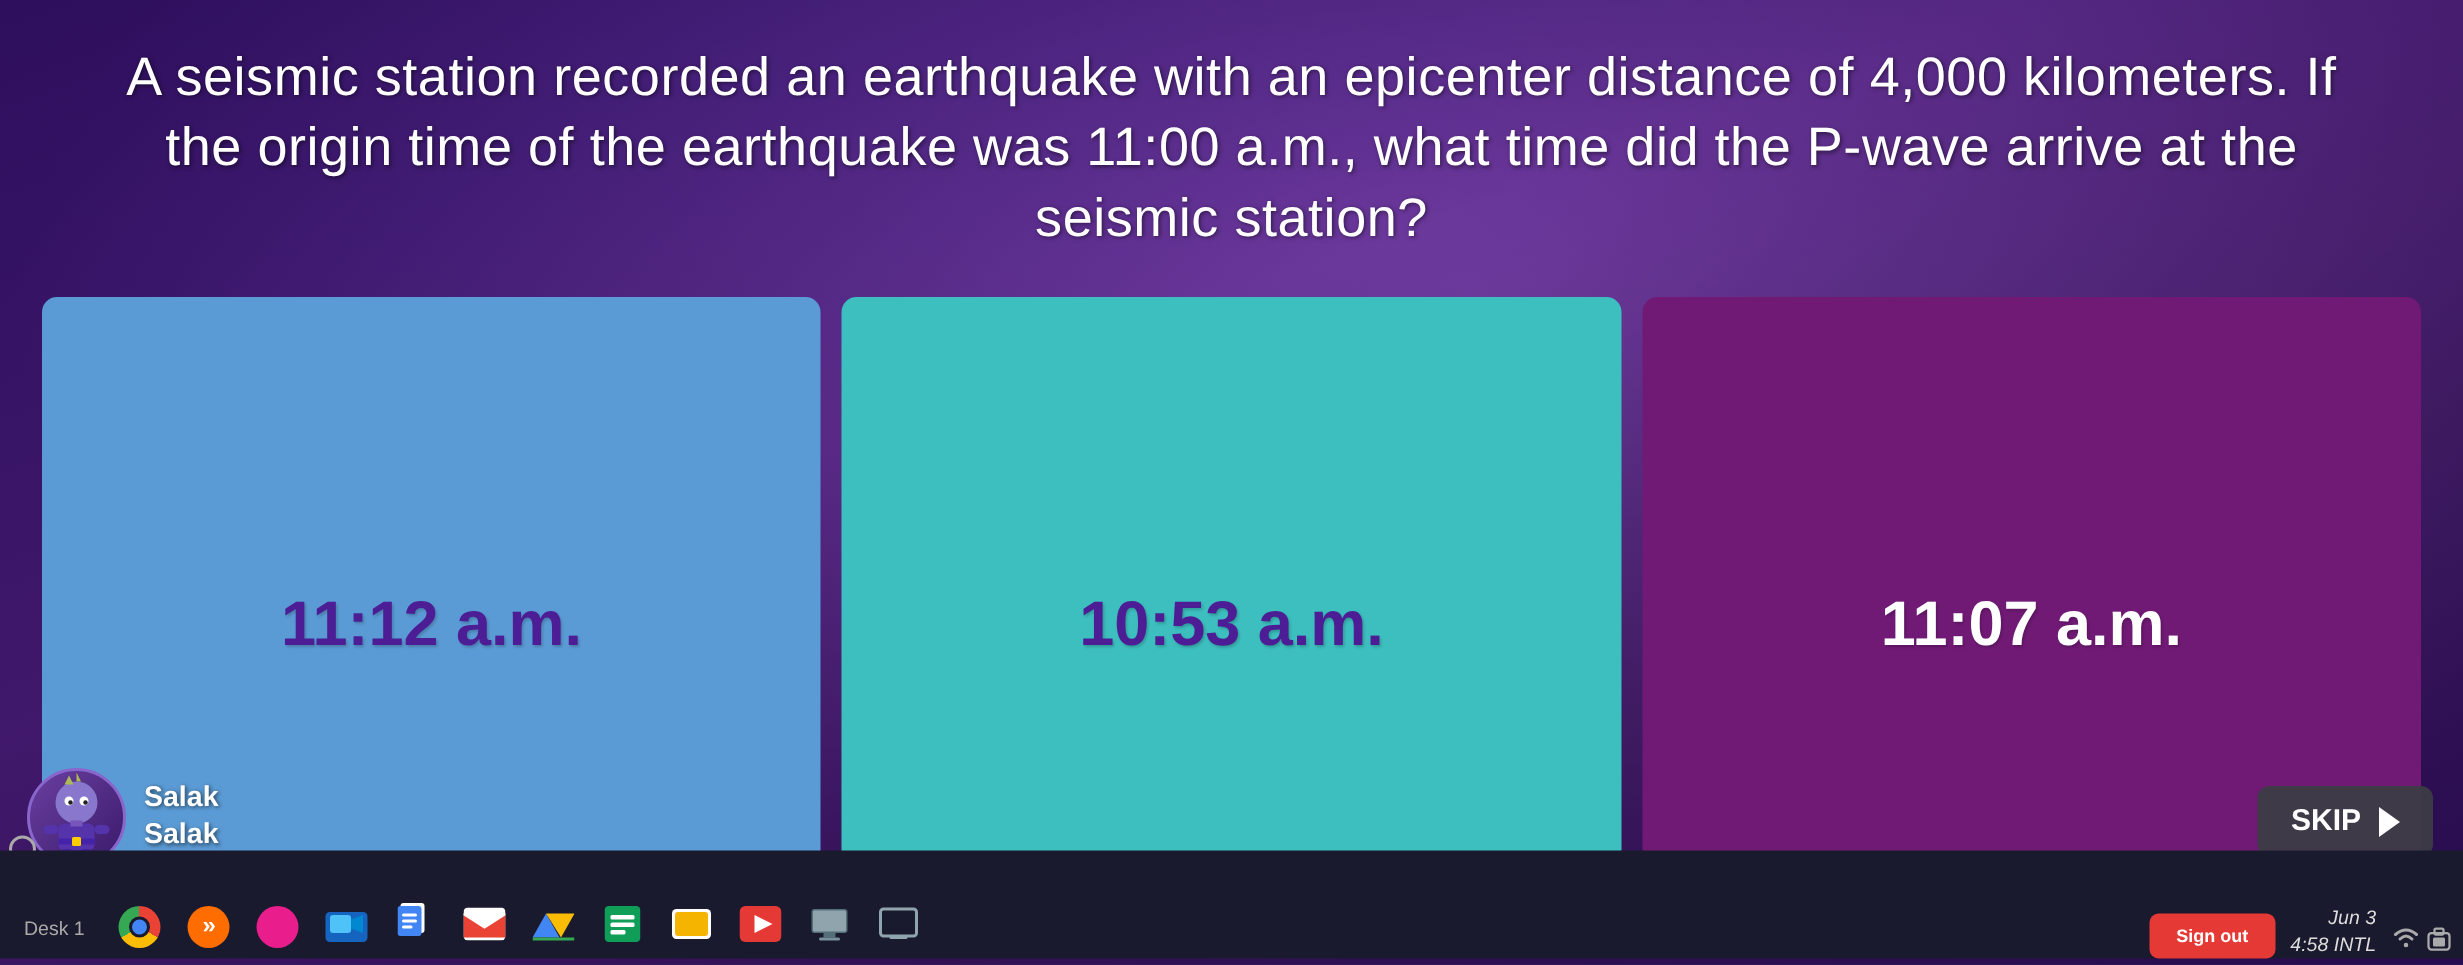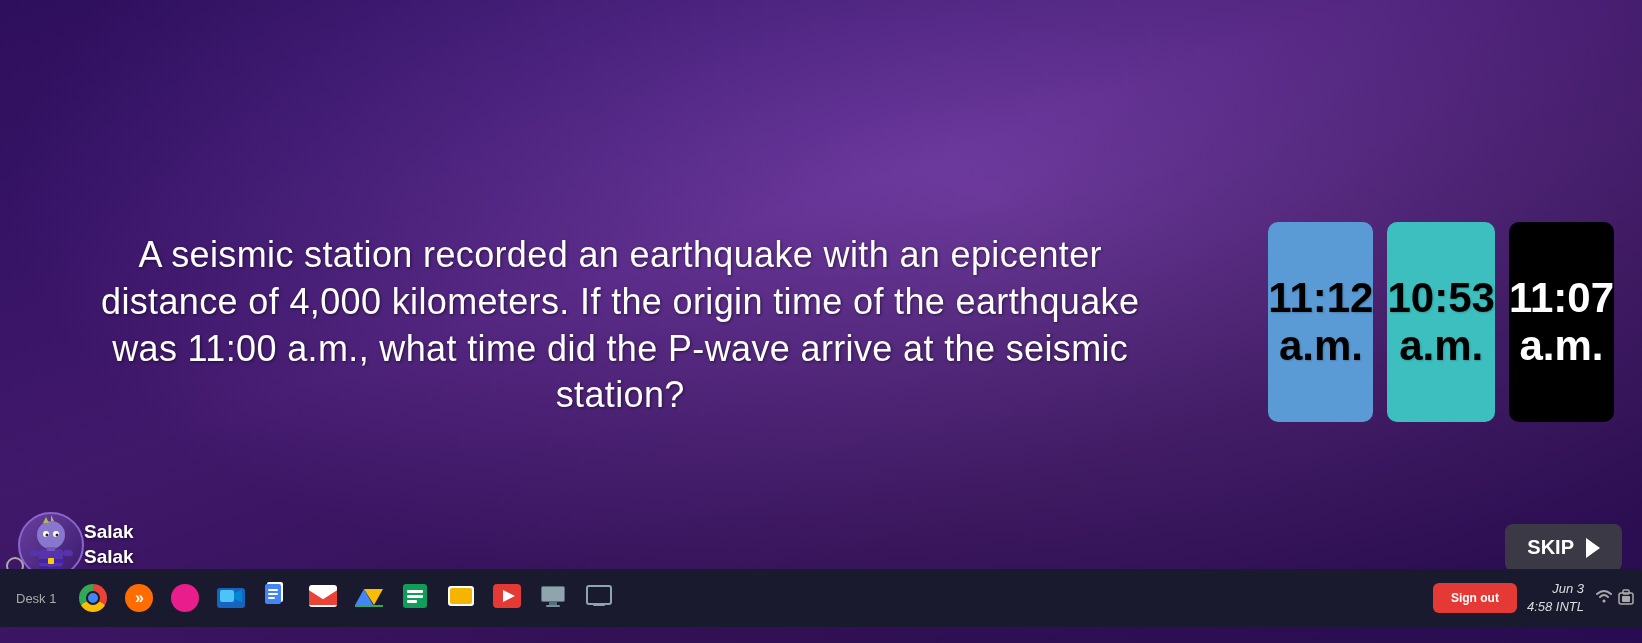--- a/index.html
+++ b/index.html
@@ -27,21 +27,21 @@
       inset: 0;
       background: radial-gradient(ellipse at 60% 30%, rgba(100,60,150,0.5) 0%, rgba(40,10,80,0.7) 70%);
       z-index: 1;
     }
 
     .main-content {
       position: absolute;
       inset: 0;
       z-index: 2;
       display: flex;
-      flex-direction: row;
+      flex-direction: column;
       align-items: center;
     }
 
     
     .question-area {
       width: 100%;
       padding: 28px 80px 20px 80px;
       text-align: center;
     }
 
@@ -68,41 +68,41 @@
     .choice-btn {
       flex: 1;
       border: none;
       border-radius: 10px;
       cursor: pointer;
       display: flex;
       align-items: center;
       justify-content: center;
       font-size: 42px;
       font-weight: 700;
-      color: #000000;
+      color: #4c1d95;
       text-shadow: 1px 1px 2px rgba(0,0,0,0.2);
       min-height: 200px;
       transition: opacity 0.15s;
     }
 
     .choice-btn.blue   { background: #5b9bd5; }
     .choice-btn.teal   { background: #3dbfbf; }
-    .choice-btn.yellow { background: #000000; color: #fff; }
+    .choice-btn.yellow { background: #701a75; color: #fff; }
     .choice-btn.pink   { background: #e07080; }
 
     
     .bottom-bar {
       position: absolute;
-      bottom: 16px;
+      bottom: 4px;
       left: 0;
       right: 0;
-      height: 58px;
+      height: 72px;
       background: #1a1a2e;
       display: flex;
-      align-items: center;
+      align-items: flex-end;
       z-index: 10;
       padding: 0 8px;
     }
 
     .taskbar-item {
       display: flex;
       align-items: center;
       justify-content: center;
       height: 42px;
       min-width: 42px;
@@ -178,20 +178,21 @@
       gap: 4px;
     }
 
     
     .user-area {
       position: absolute;
       bottom: 65px;
       left: 18px;
       display: flex;
       align-items: center;
+      gap: 12px;
       z-index: 5;
     }
 
     .avatar-img {
       width: 66px; height: 66px;
       border-radius: 50%;
       background: linear-gradient(135deg, #6a3fa0, #3a1a6a);
       border: 2px solid #8866cc;
       display: flex; align-items: center; justify-content: center;
       overflow: hidden;

